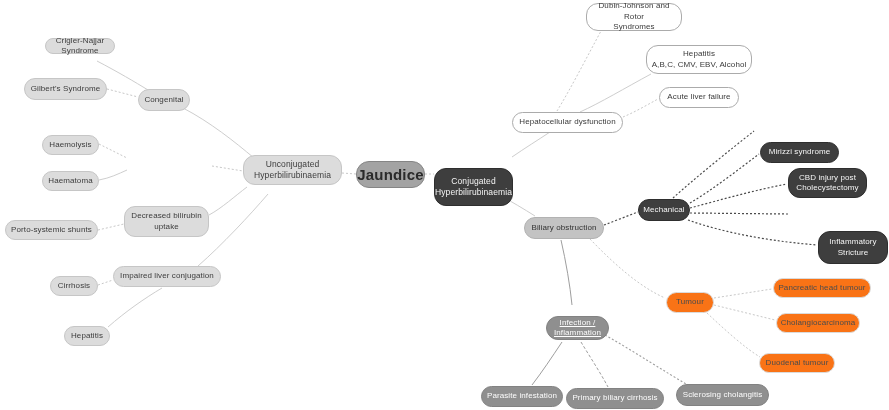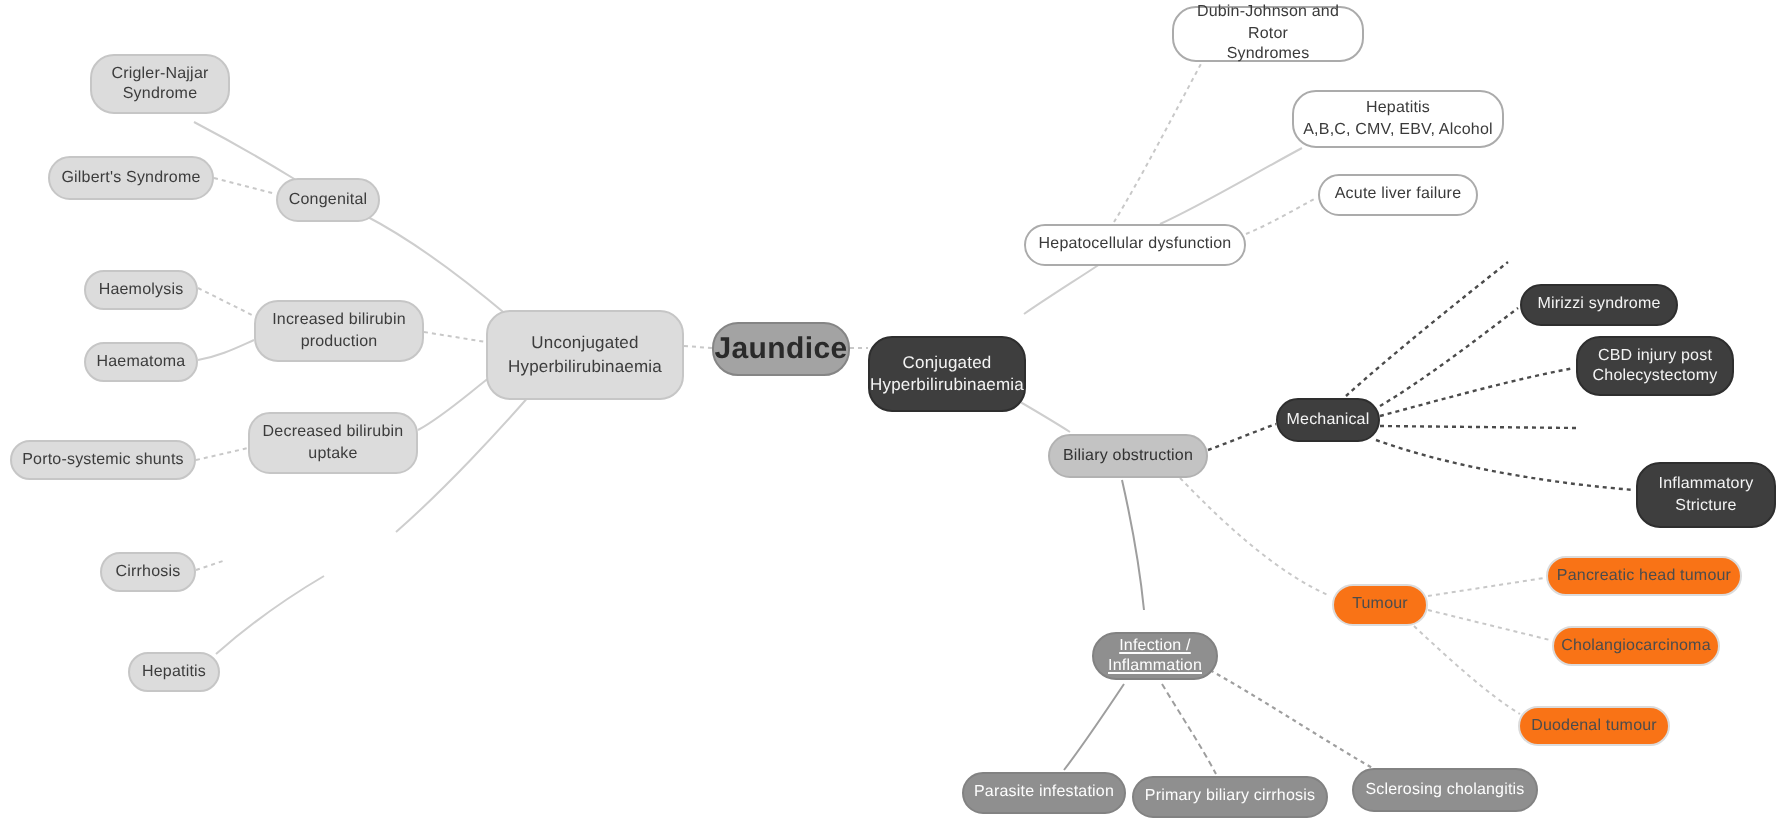--- a/index.html
+++ b/index.html
@@ -70,34 +70,33 @@
     <path class="e-gray-dash" d="M581,342 C590,357 600,372 608,387"></path>
     <path class="e-gray-dot" d="M605,335 C635,352 665,372 688,385"></path>
     <path class="e-dark" d="M604,225 C615,221 627,216 638,212"></path>
     <path class="e-dark" d="M673,198 C695,178 730,150 754,131"></path>
     <path class="e-dark" d="M690,203 C712,190 738,170 759,154"></path>
     <path class="e-dark" d="M690,208 C720,200 755,190 787,184"></path>
     <path class="e-dark" d="M690,213 L788,214"></path>
     <path class="e-dark" d="M688,220 C730,235 780,242 817,245"></path>
   </svg>
 
-  <div class="n v-light" style="left:45px; top:27px; width:70px; height:30px;text-align:center;">Crigler-Najjar
+  <div class="n v-light" style="left:45px; top:38px; width:70px; height:16px;text-align:center;">Crigler-Najjar
 Syndrome</div>
   <div class="n v-light" style="left:24px; top:78px; width:83px; height:22px;">Gilbert's Syndrome</div>
   <div class="n v-light" style="left:138px; top:89px; width:52px; height:22px;">Congenital</div>
   <div class="n v-light" style="left:42px; top:135px; width:57px; height:20px;">Haemolysis</div>
   <div class="n v-light" style="left:42px; top:171px; width:57px; height:20px;">Haematoma</div>
-  <div class="n v-light" style="left:127px; top:150px; width:85px; height:31px;">Increased bilirubin
-production</div>
   <div class="n v-light" style="left:124px; top:206px; width:85px; height:31px;border-radius:11px;">Decreased bilirubin
 uptake</div>
   <div class="n v-light" style="left:5px; top:220px; width:93px; height:20px;">Porto-systemic shunts</div>
+  <div class="n v-light" style="left:113px; top:266px; width:108px; height:21px;">Impaired liver conjugation</div>
   <div class="n v-light" style="left:50px; top:276px; width:48px; height:20px;">Cirrhosis</div>
   <div class="n v-light" style="left:64px; top:326px; width:46px; height:20px;">Hepatitis</div>
-  <div class="n v-light v-big" style="left:243px; top:155px; width:99px; height:45px;">Unconjugated
+  <div class="n v-light v-big" style="left:243px; top:155px; width:99px; height:30px;">Unconjugated
 Hyperbilirubinaemia</div>
   <div class="n v-root" style="left:356px; top:161px; width:69px; height:27px;">Jaundice</div>
   <div class="n v-dark v-big" style="left:434px; top:168px; width:79px; height:38px;">Conjugated
 Hyperbilirubinaemia</div>
   <div class="n v-outline" style="left:512px; top:112px; width:111px; height:21px;">Hepatocellular dysfunction</div>
   <div class="n v-outline" style="left:586px; top:3px; width:96px; height:28px;">Dubin-Johnson and Rotor
 Syndromes</div>
   <div class="n v-outline" style="left:646px; top:45px; width:106px; height:29px;">Hepatitis
 A,B,C, CMV, EBV, Alcohol</div>
   <div class="n v-outline" style="left:659px; top:87px; width:80px; height:21px;">Acute liver failure</div>

